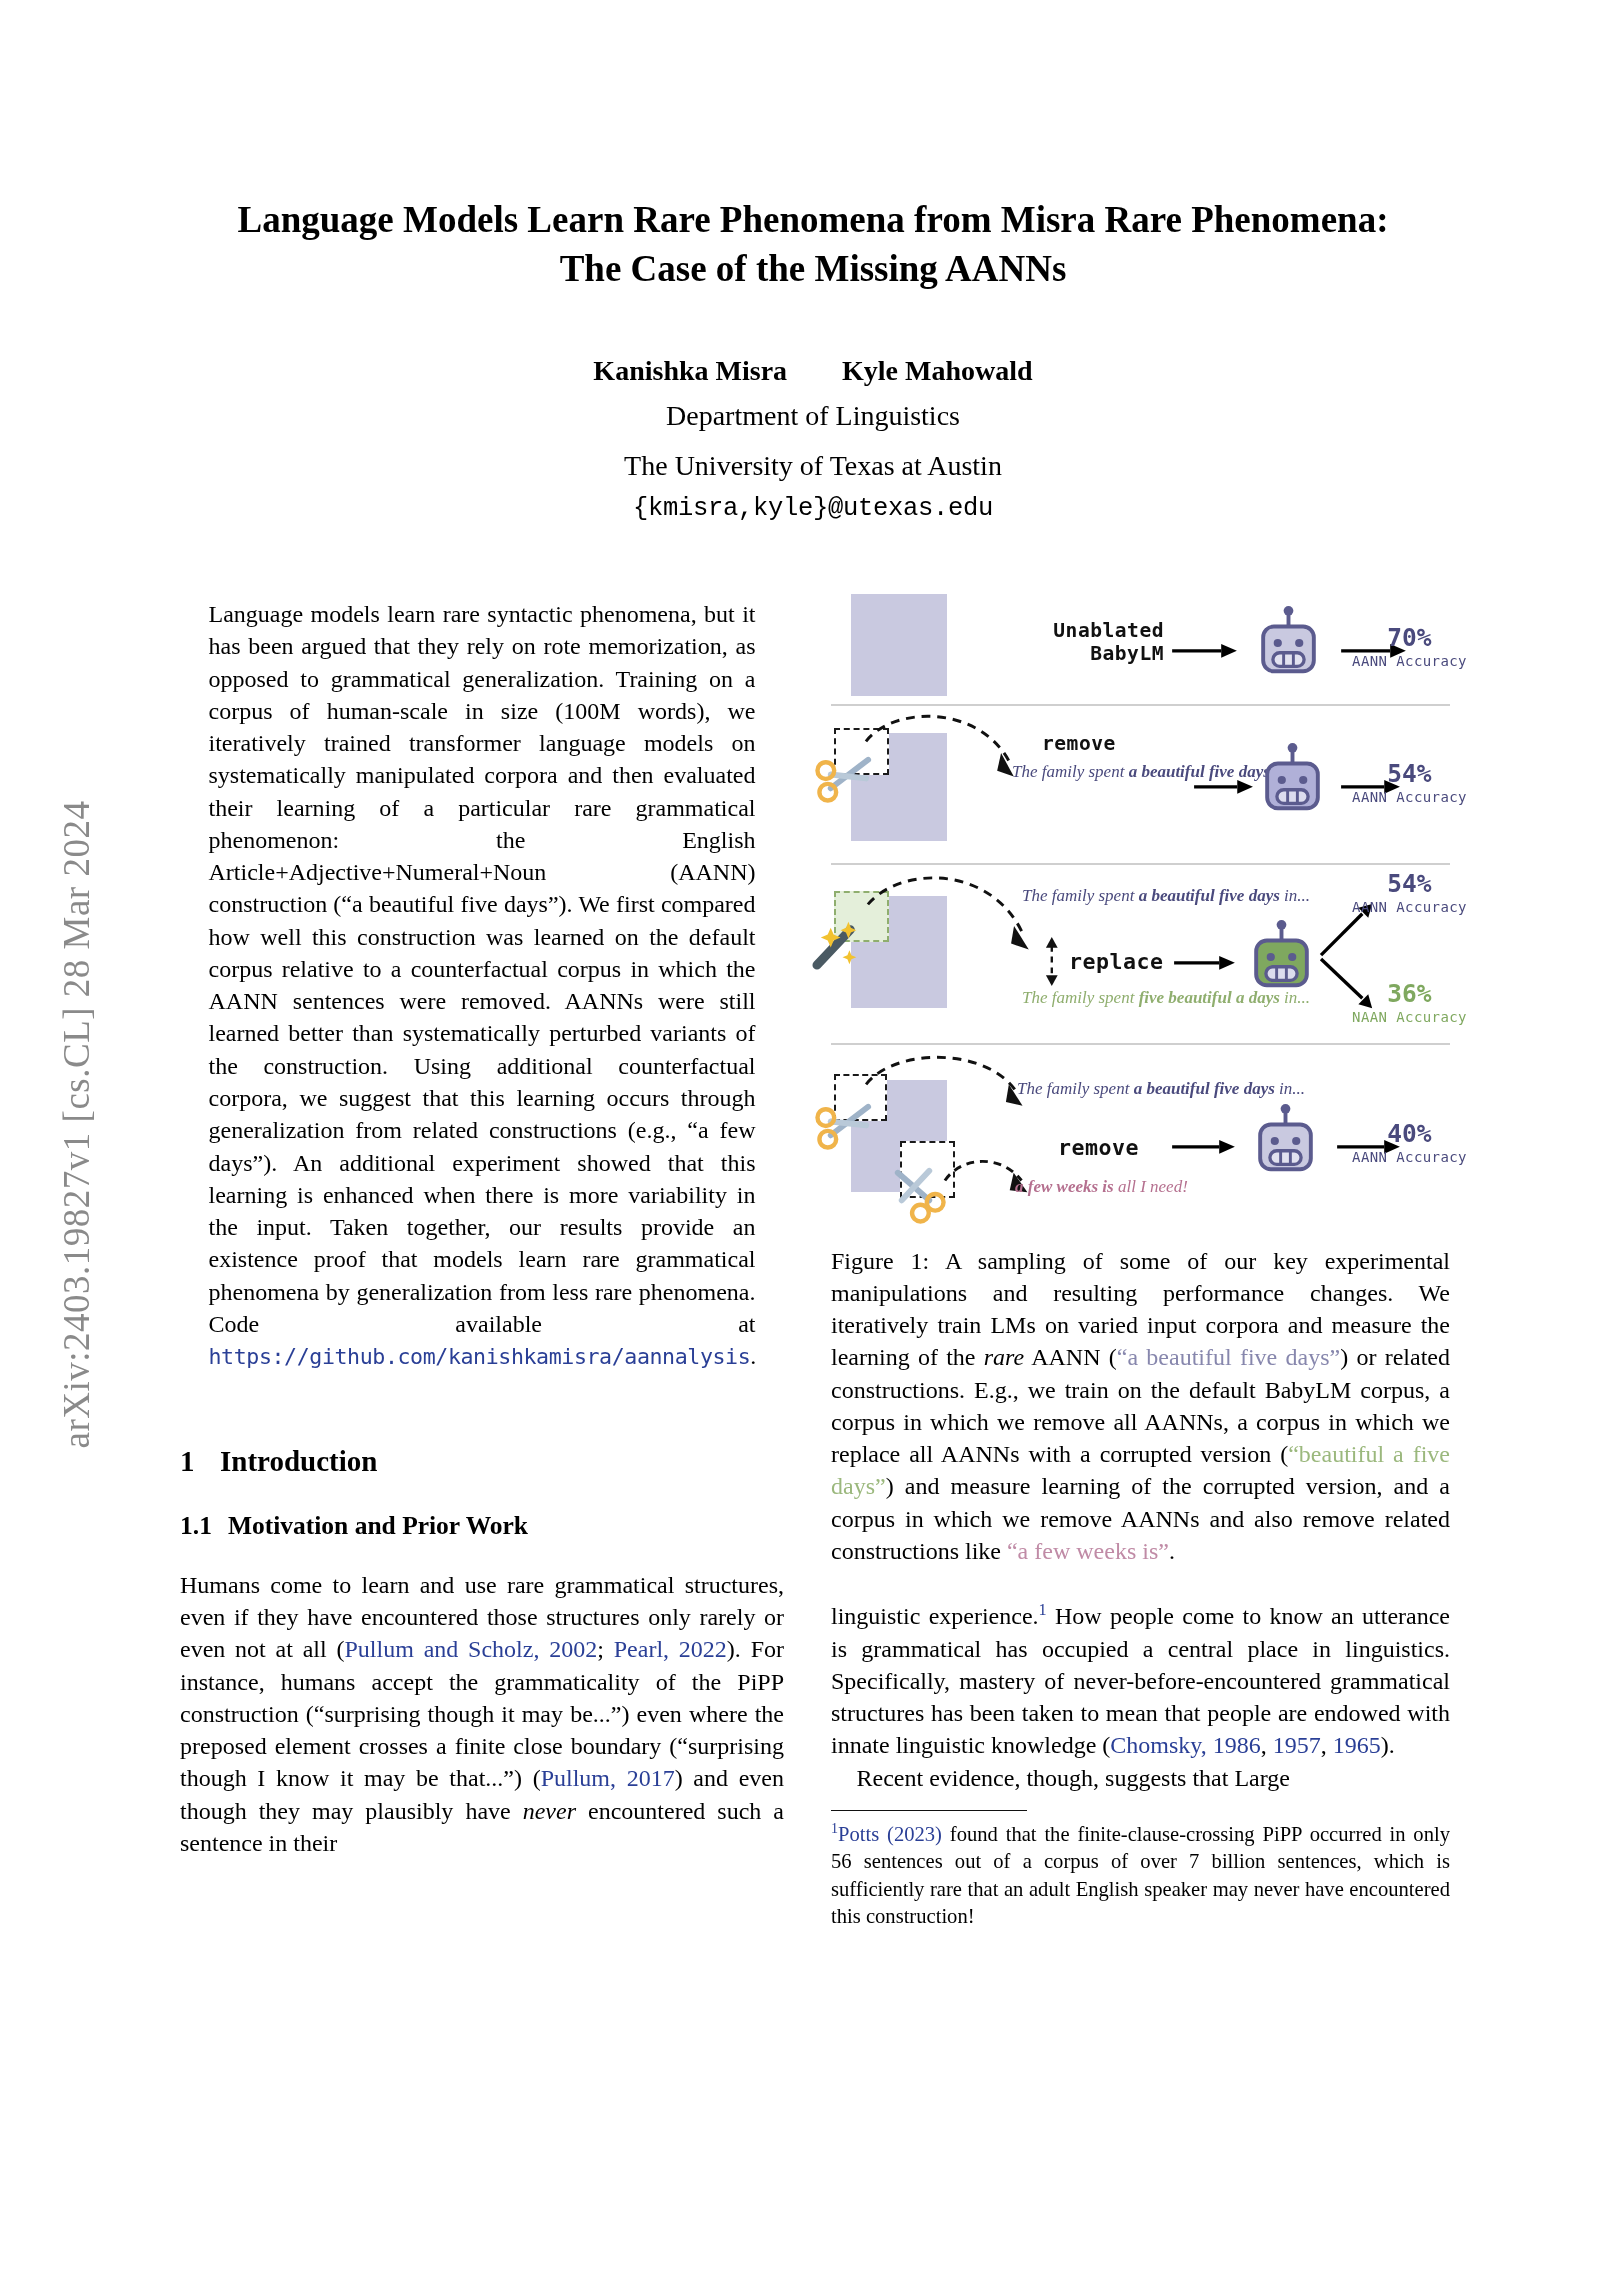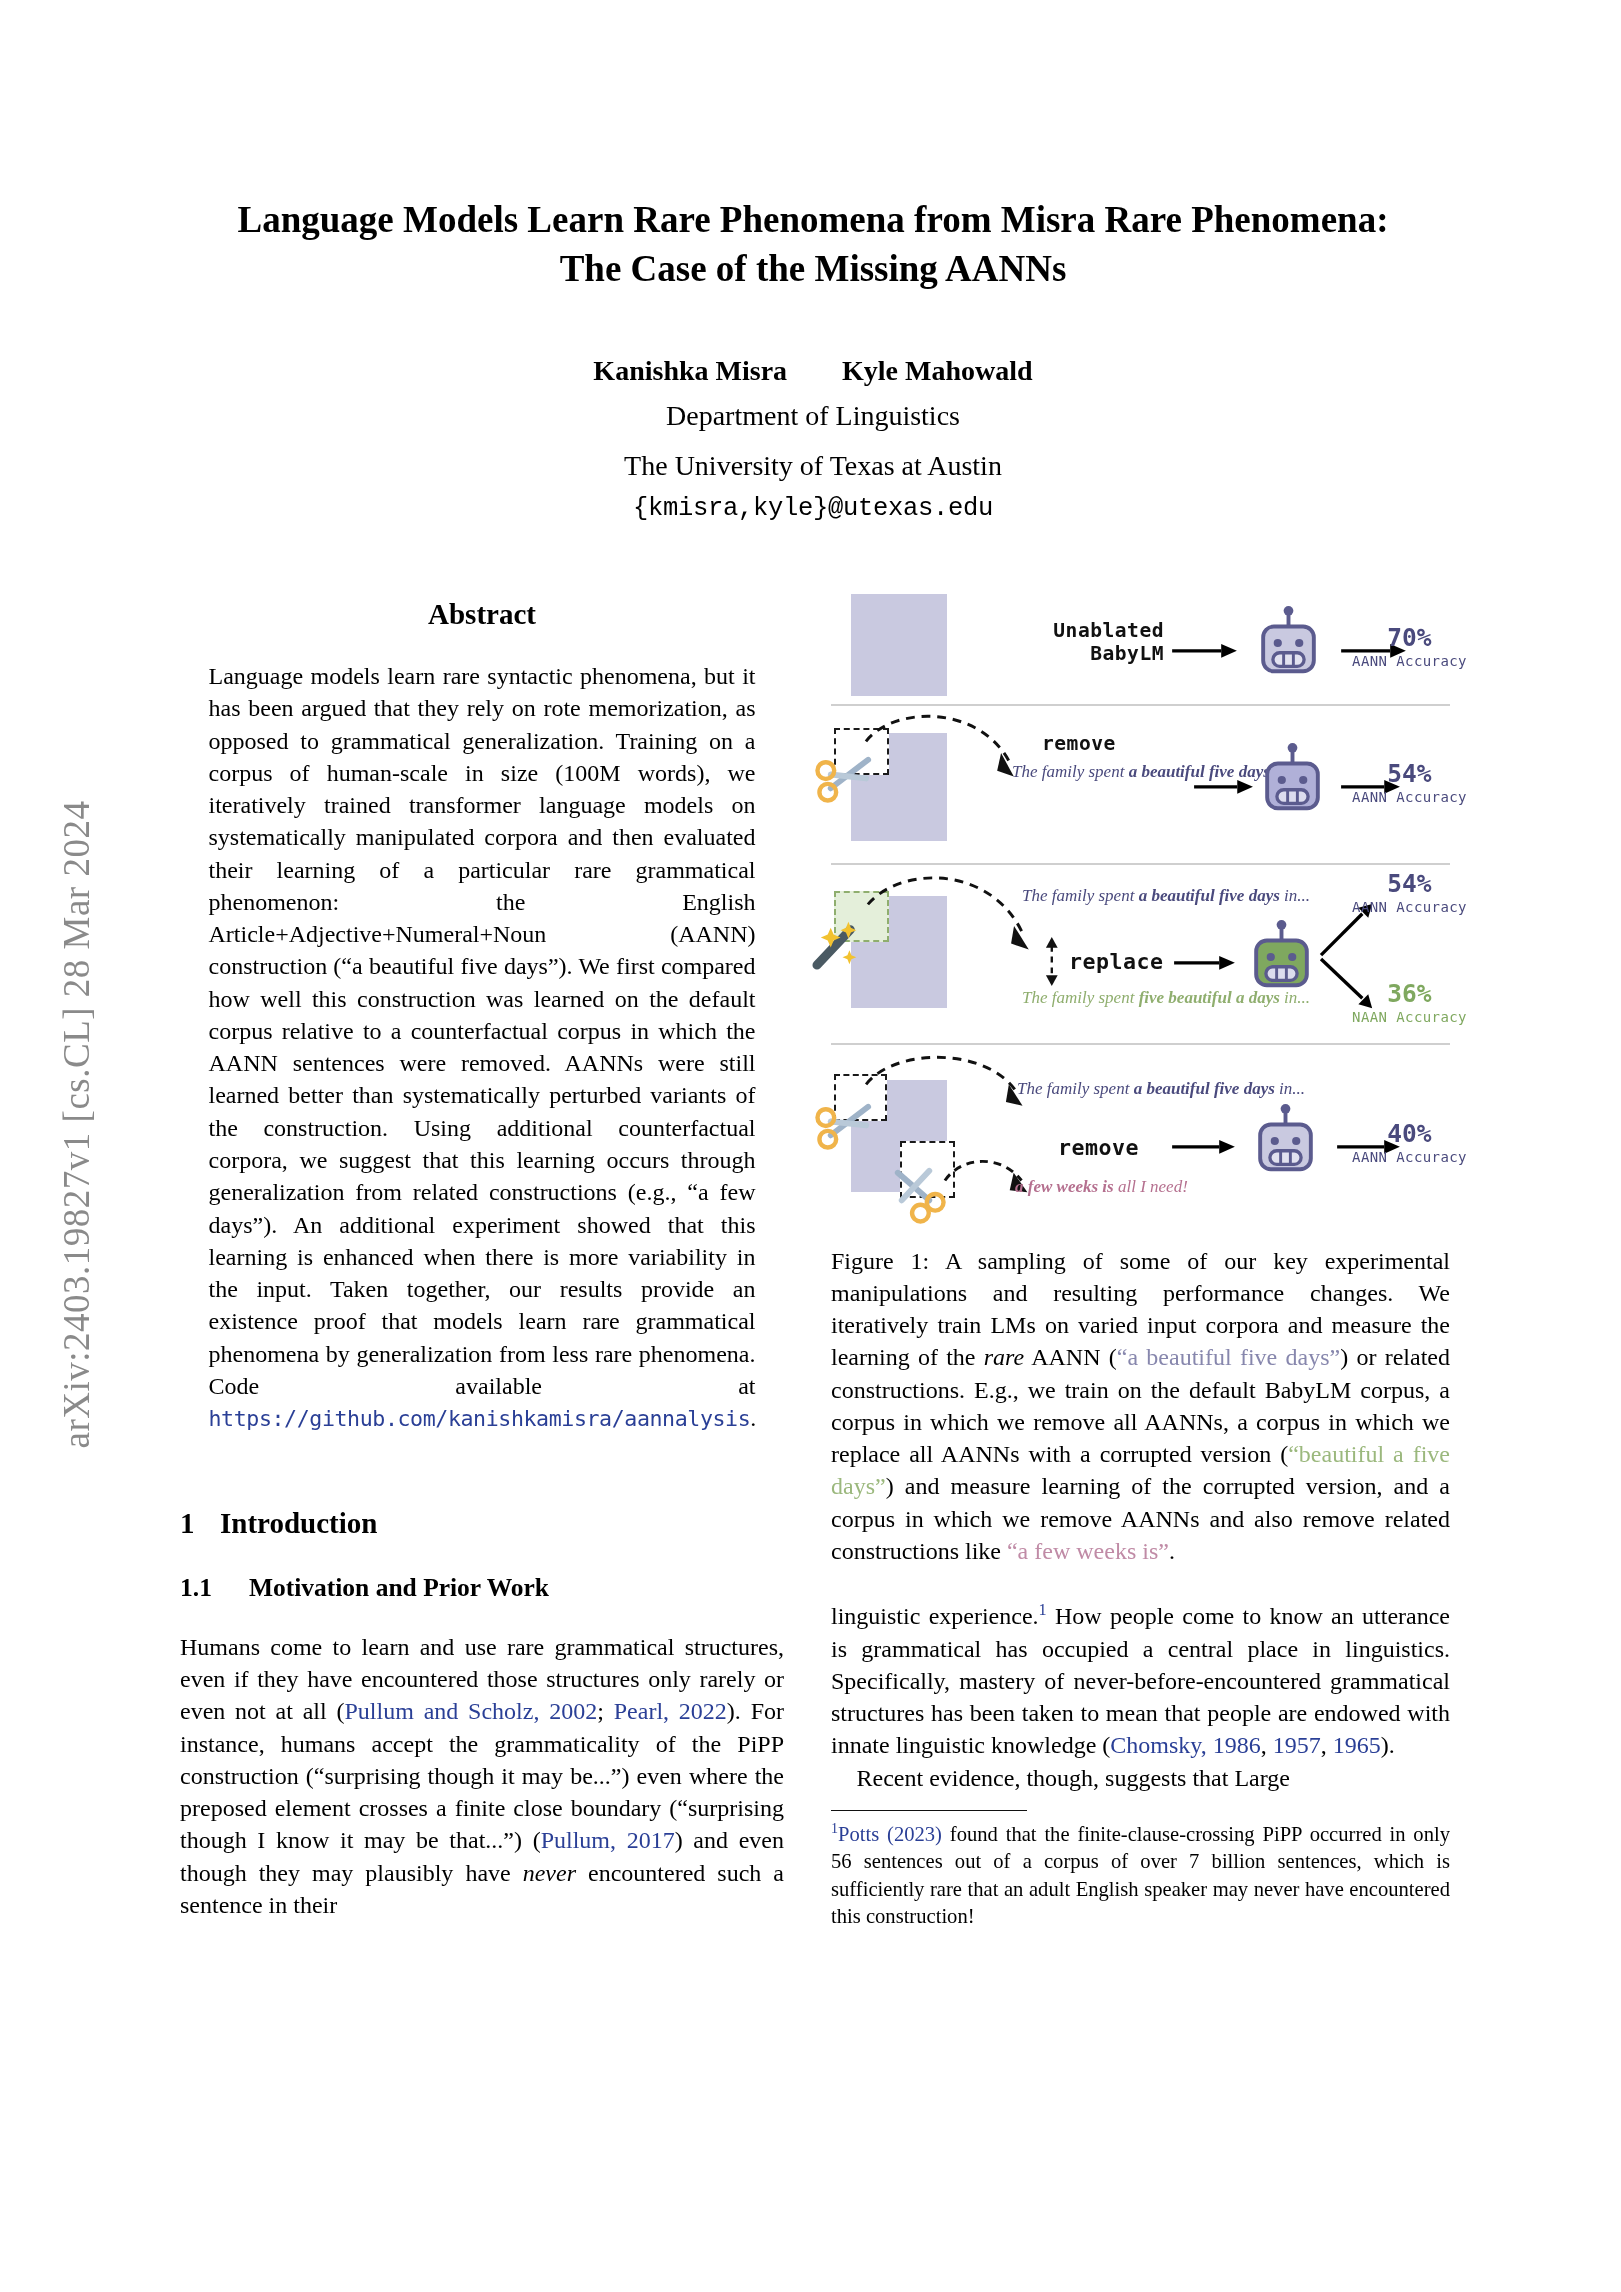--- a/index.html
+++ b/index.html
@@ -65,21 +65,21 @@
     font-family: "DejaVu Sans Mono", "Liberation Mono", monospace;
     color:#2a3f96; font-size:21.6px; letter-spacing:-0.4px;
   }
 
   h1.sec {
     font-size:29px; font-weight:bold; margin:0 0 0 0;
     display:flex; gap:25.5px;
   }
   h2.subsec {
     font-size:25.5px; font-weight:bold; margin:0;
-    display:flex; gap:37px;
+    display:flex; gap:16px;
   }
   .body-par {
     font-size:24px; line-height:1.345;
     text-align:justify; hyphens:manual; margin:0;
   }
   .cite { color:#2a3f96; }
   .indent { text-indent: 25.5px; }
 
   
   .figure { position:relative; width:619px; }
@@ -145,21 +145,20 @@
     <div class="authors">
       <span>Kanishka Misra</span><span class="author-gap"></span><span>Kyle Mahowald</span>
     </div>
     <div class="affil">Department of Linguistics</div>
     <div class="affil">The University of Texas at Austin</div>
     <div class="email">{kmisra,kyle}@utexas.edu</div>
   </div>
 
   <div class="col-left">
 
-    <div class="abstract-head">Abstract</div>
 
     <div class="abstract-body"><span>Language models learn rare syntactic phenomena, but it has been argued that they rely on rote memorization, as opposed to grammatical generalization. Training on a corpus of human-scale in size (100M words), we iteratively trained transformer language models on systematically manipulated corpora and then evaluated their learning of a particular rare grammatical phenomenon: the English Article+Adjective+Numeral+Noun (AANN) construction (“a beautiful five days”). We first compared how well this construction was learned on the default corpus relative to a counterfactual corpus in which the AANN sentences were removed. AANNs were still learned better than systematically perturbed variants of the construction. Using additional counterfactual corpora, we suggest that this learning occurs through generalization from related constructions (e.g., “a few days”). An additional experiment showed that this learning is enhanced when there is more variability in the input. Taken together, our results provide an existence proof that models learn rare grammatical phenomena by generalization from less rare phenomena. Code available at </span><span class="mono-link">https://github.com/kanishkamisra/aannalysis</span><span>.</span></div>
 
     <div style="height:73px"></div>
 
     <h1 class="sec">
       <span>1</span>
       <span>Introduction</span>
     </h1>
 

